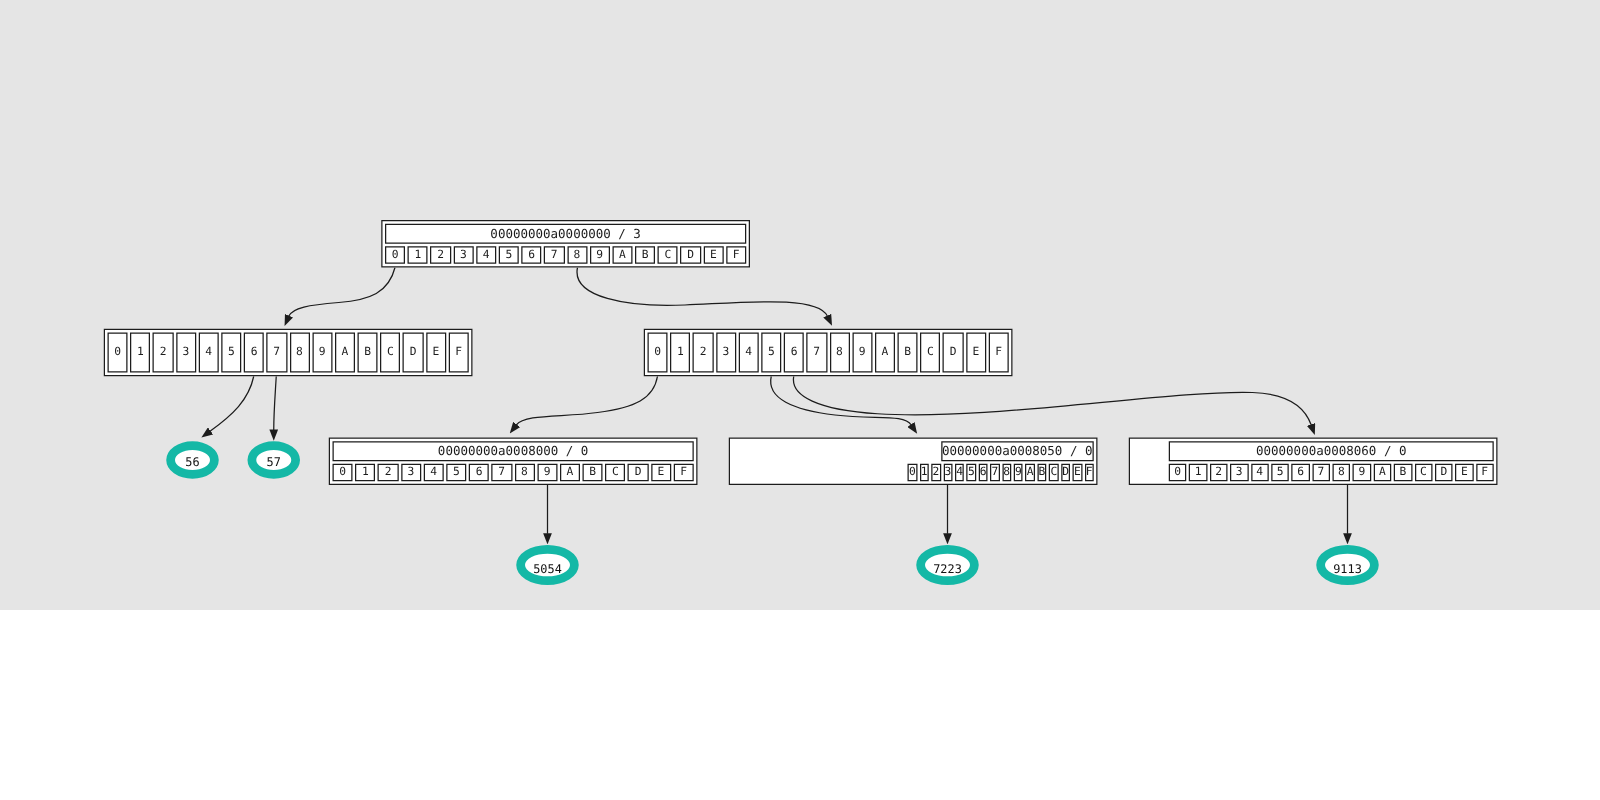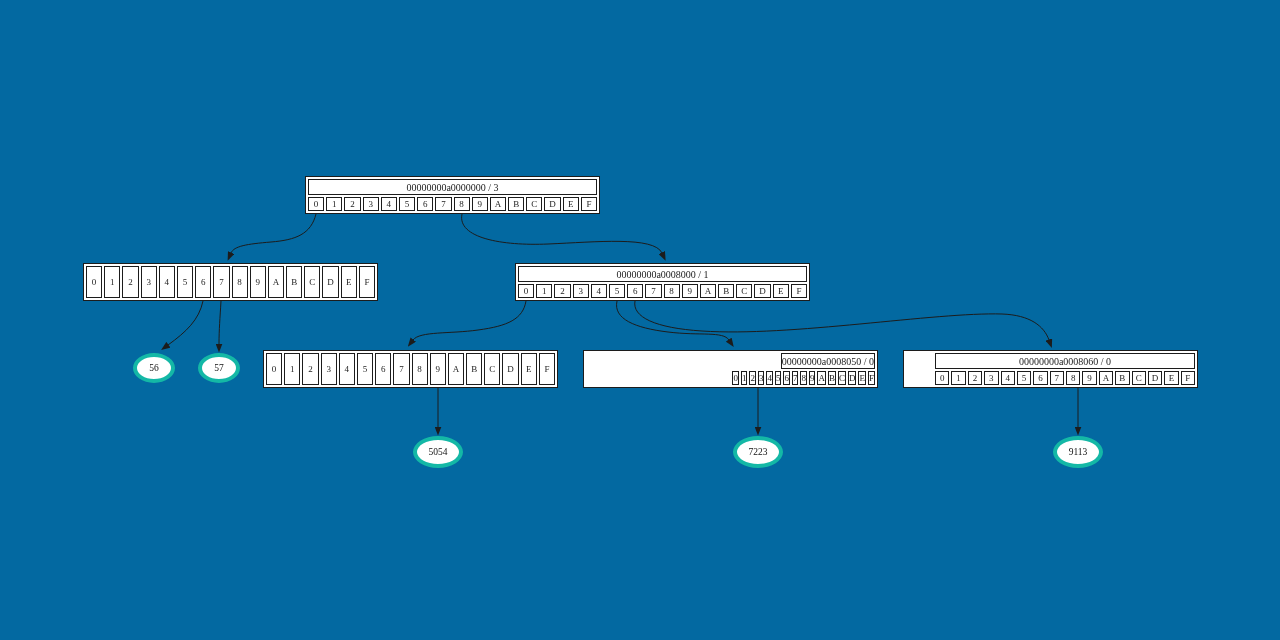--- a/index.html
+++ b/index.html
@@ -1,31 +1,31 @@
 <!DOCTYPE html>
 <html><head>
 <meta charset="utf-8">
 <style>
   html,body{margin:0;padding:0;}
   body{width:1280px;height:640px;background:#ffffff;overflow:hidden;
        font-family:"DejaVu Sans Mono",monospace;}
-  .canvas{position:relative;width:1280px;height:640px;background:#0369a1;font-family:Liberation Serif, serif;}
+  .canvas{position:relative;width:1280px;height:488px;background:#e5e5e5;}
   svg.edges{position:absolute;left:0;top:0;width:1280px;height:640px;pointer-events:none;}
 
   .tnode{position:absolute;width:295px;height:38px;box-sizing:border-box;
          border:1px solid #1c1c1c;padding:2px;display:flex;flex-direction:column;
          gap:2px;background:#fff;color:#1c1c1c;}
   .ttitle{border:1px solid #1c1c1c;box-sizing:border-box;flex:1;display:flex;
           align-items:center;justify-content:center;font-size:10px;white-space:pre;}
   .tcells{display:flex;gap:2px;flex:1;}
   .tcell{border:1px solid #1c1c1c;box-sizing:border-box;flex:1;display:flex;
          align-items:center;justify-content:center;font-size:9px;color:#1c1c1c;}
 
-  .leaf{position:absolute;box-sizing:border-box;border:4px solid #14b8a6;
-        border-radius:50%;display:flex;align-items:center;justify-content:center;
+  .leaf{position:absolute;box-sizing:border-box;border:7px solid #14b8a6;
+        border-radius:50%;display:flex;align-items:flex-end;justify-content:center;
         font-size:9.5px;color:#111;background:#fff;}
   .leaf-sm{width:42px;height:30px;}
   .leaf-lg{width:50px;height:32px;}
 </style>
 </head>
 <body>
 
 <div class="canvas">
 
   <svg class="edges" viewBox="0 0 1280 640" xmlns="http://www.w3.org/2000/svg">
@@ -85,21 +85,20 @@
         <span class="tcell">A</span>
         <span class="tcell">B</span>
         <span class="tcell">C</span>
         <span class="tcell">D</span>
         <span class="tcell">E</span>
         <span class="tcell">F</span>
       </div>
   </div>
 
   <div class="tnode" style="left:515px;top:263px;">
-    <div class="ttitle">00000000a0008000 / 1</div>
     <div class="tcells">
         <span class="tcell">0</span>
         <span class="tcell">1</span>
         <span class="tcell">2</span>
         <span class="tcell">3</span>
         <span class="tcell">4</span>
         <span class="tcell">5</span>
         <span class="tcell">6</span>
         <span class="tcell">7</span>
         <span class="tcell">8</span>
@@ -107,20 +106,21 @@
         <span class="tcell">A</span>
         <span class="tcell">B</span>
         <span class="tcell">C</span>
         <span class="tcell">D</span>
         <span class="tcell">E</span>
         <span class="tcell">F</span>
       </div>
   </div>
 
   <div class="tnode" style="left:263px;top:350px;">
+    <div class="ttitle">00000000a0008000 / 0</div>
     <div class="tcells">
         <span class="tcell">0</span>
         <span class="tcell">1</span>
         <span class="tcell">2</span>
         <span class="tcell">3</span>
         <span class="tcell">4</span>
         <span class="tcell">5</span>
         <span class="tcell">6</span>
         <span class="tcell">7</span>
         <span class="tcell">8</span>

